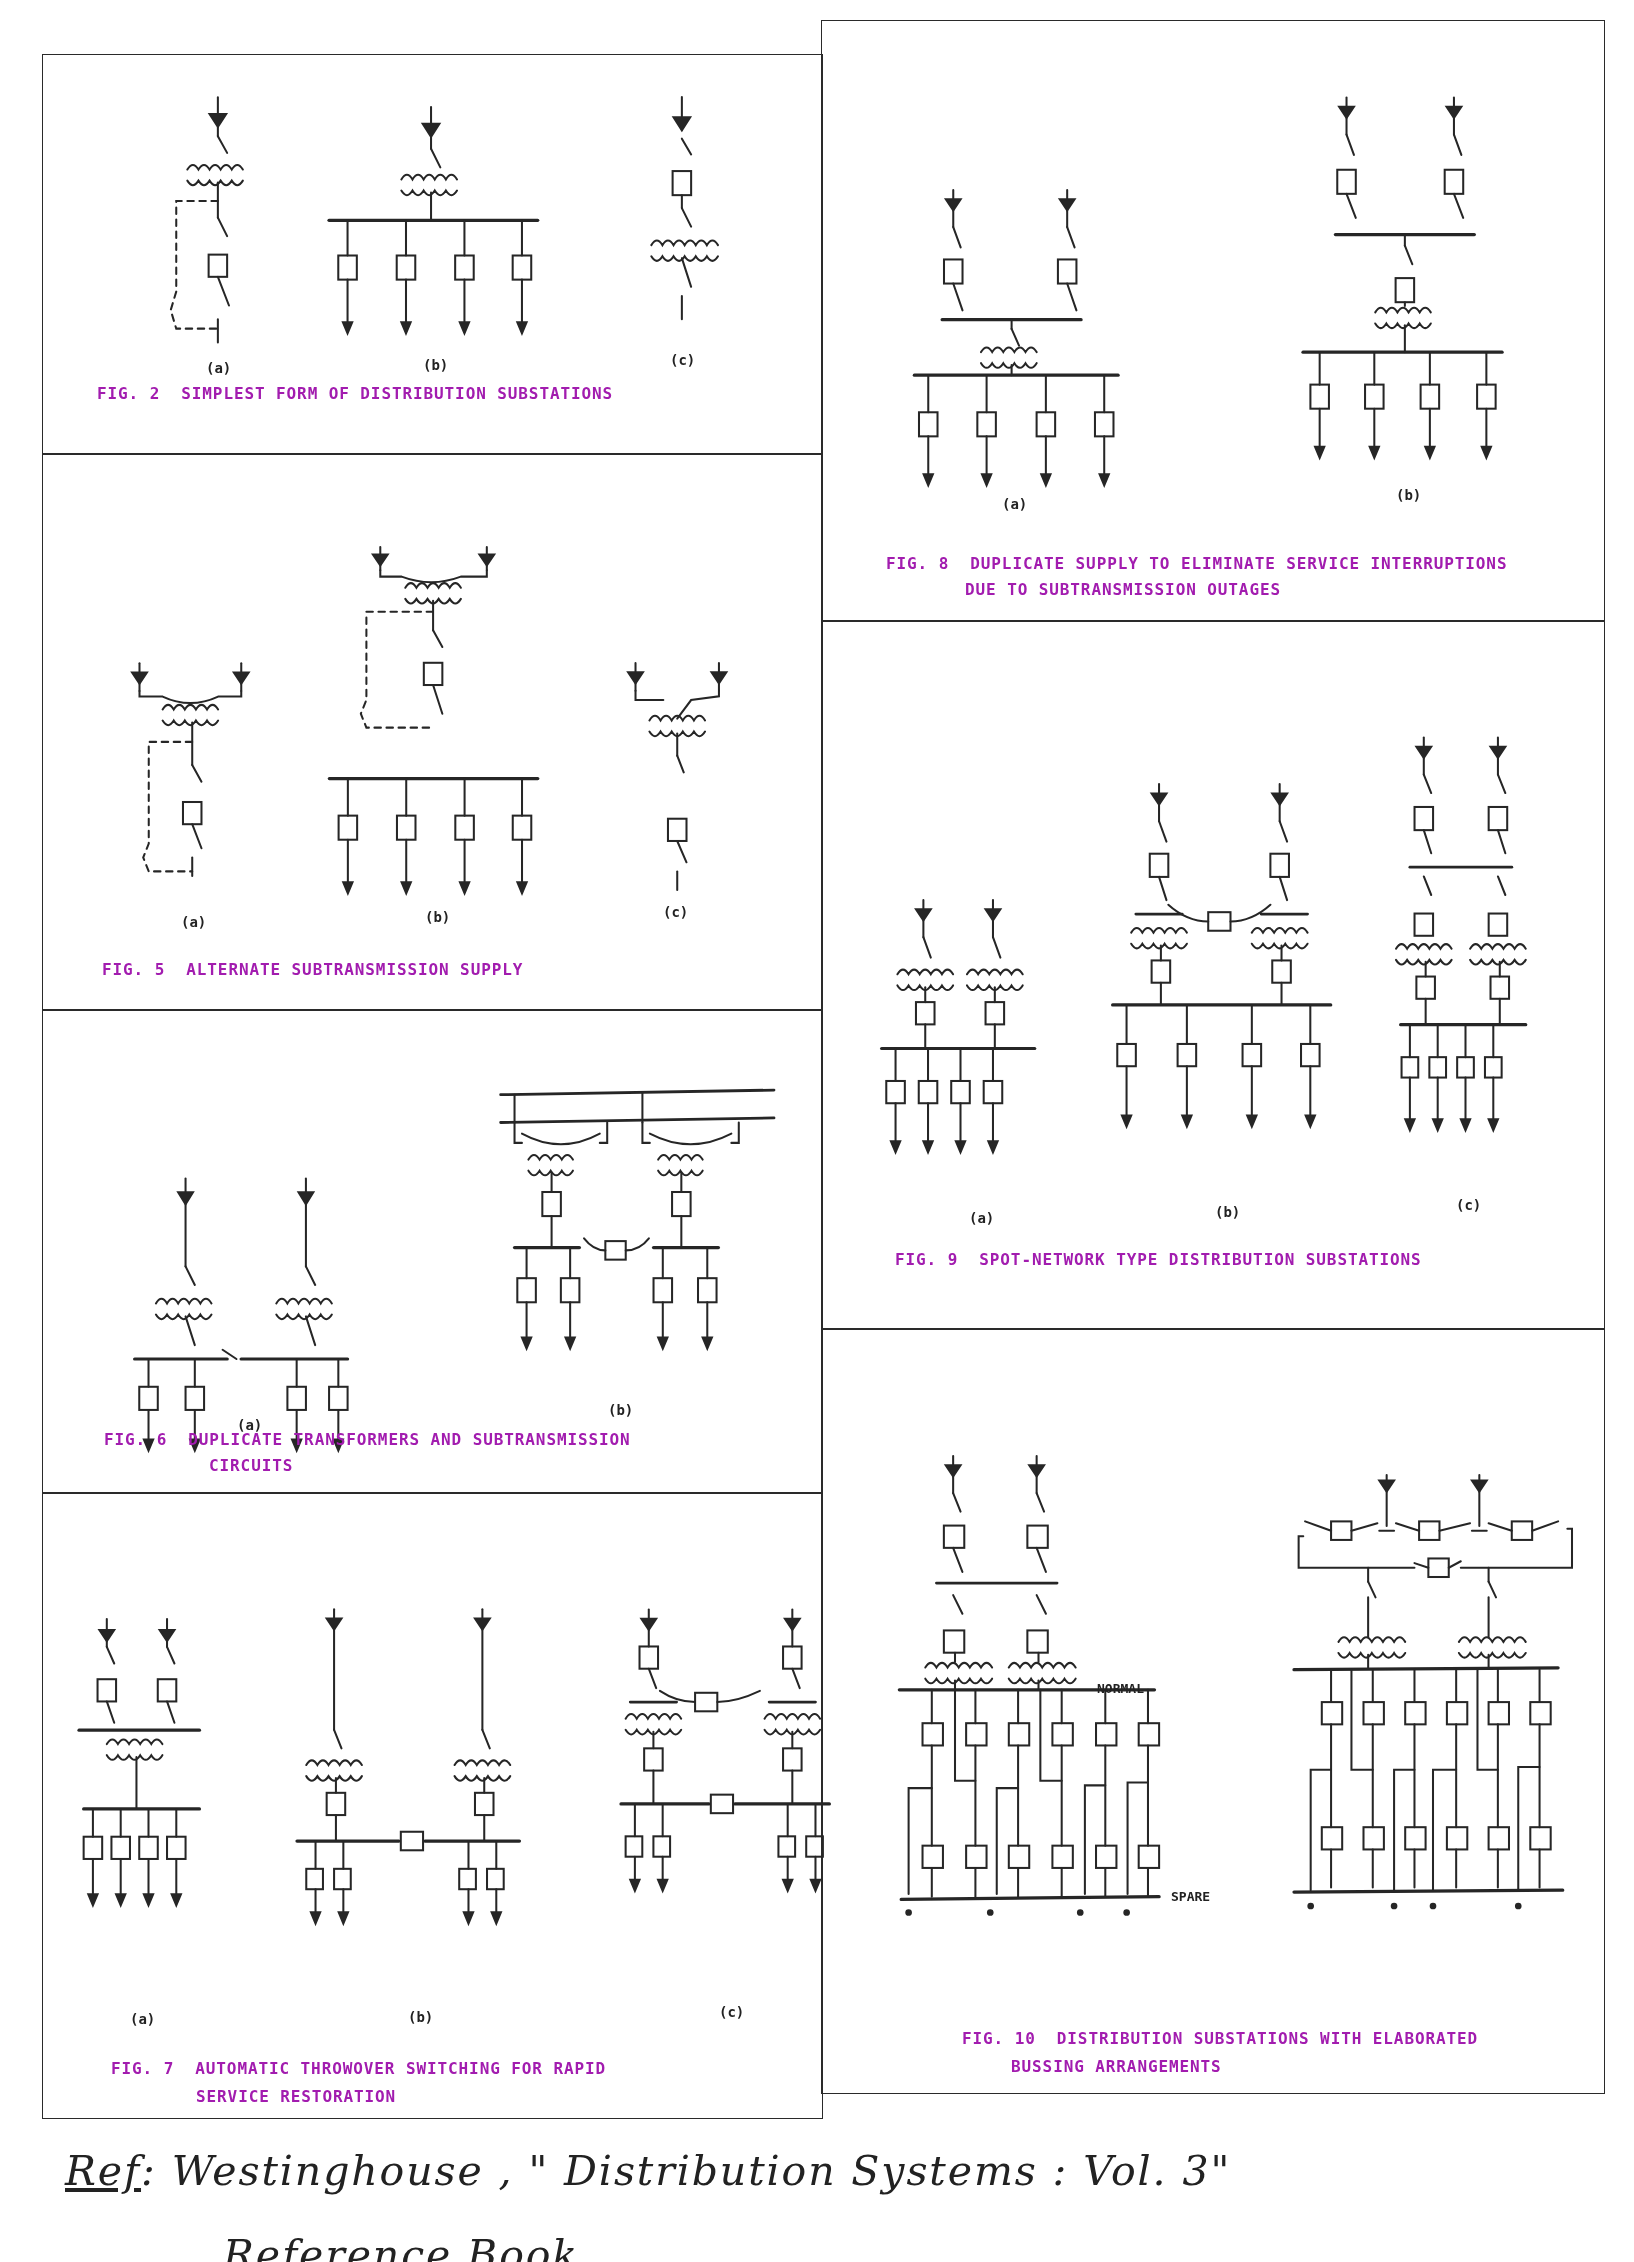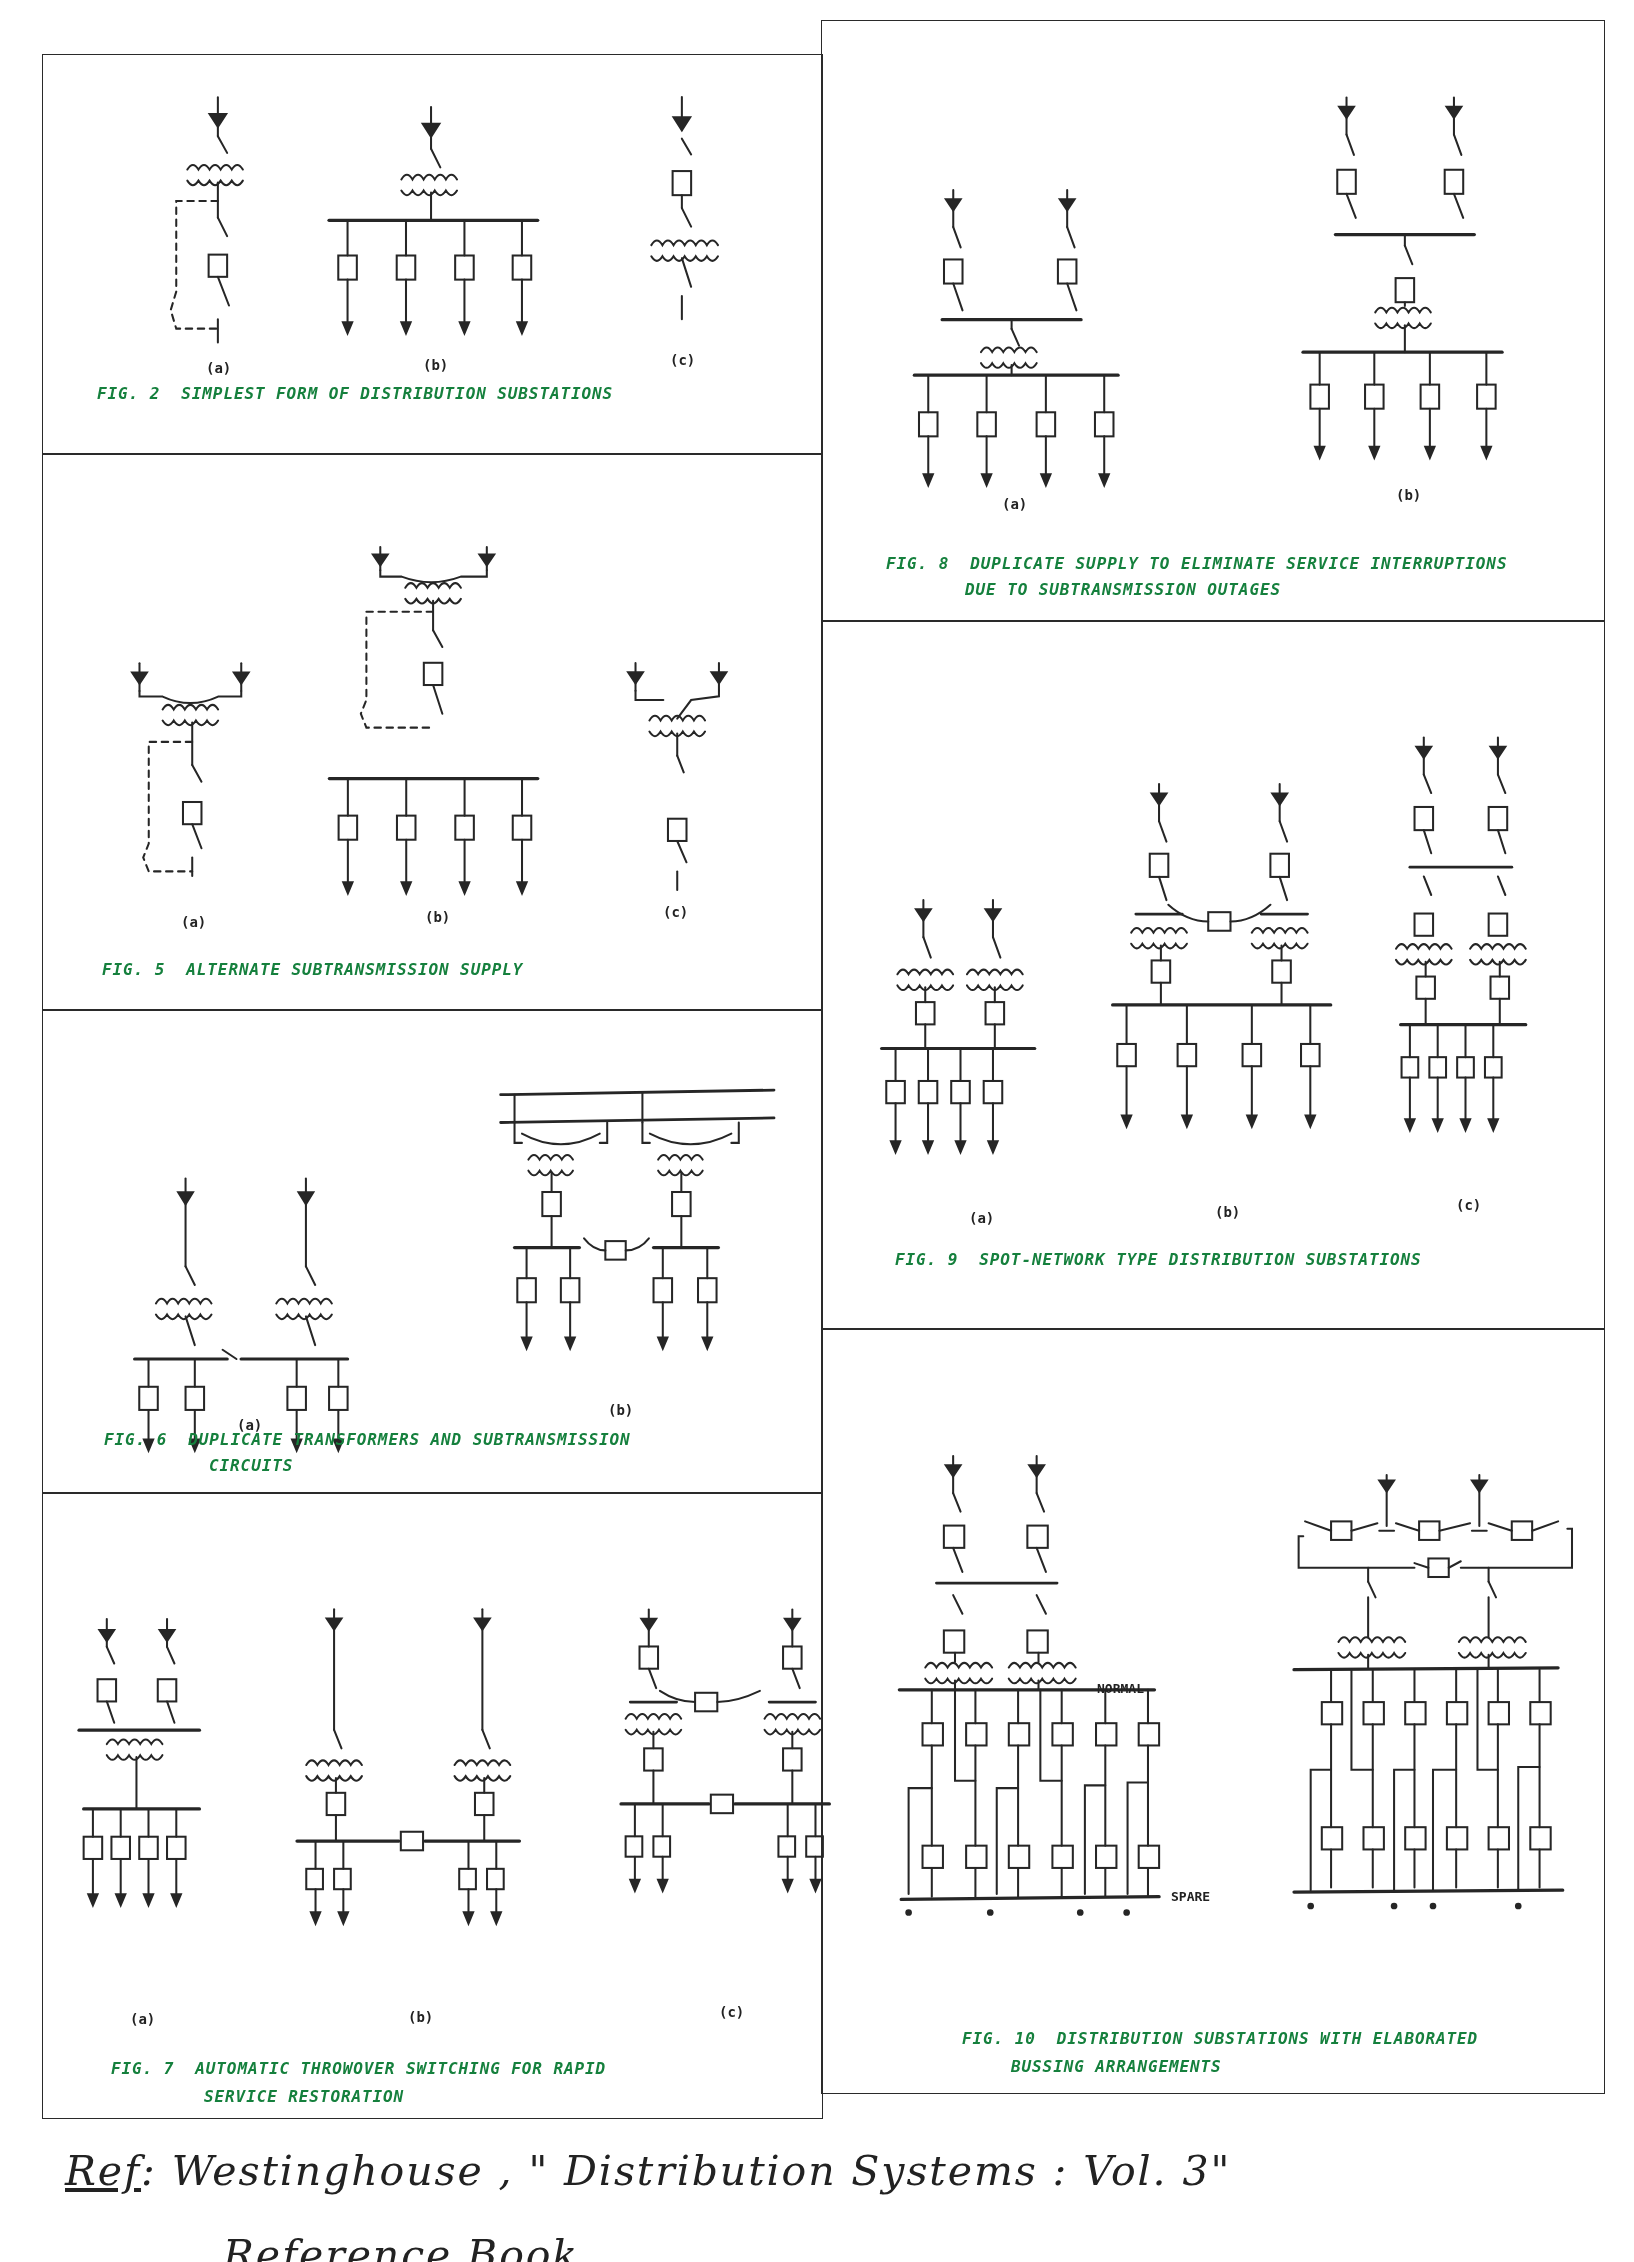--- a/index.html
+++ b/index.html
@@ -1,19 +1,19 @@
 <!DOCTYPE html>
 <html style="font-size:15px"><head>
 <meta charset="utf-8">
 <style>
   html,body{margin:0;padding:0;background:#ffffff;}
   body{width:1634px;height:2262px;position:relative;overflow:hidden;font-family:"DejaVu Sans",sans-serif;color:#222;}
   .frame{position:absolute;border:1.9px solid #2a2a2a;box-sizing:border-box;}
   .hline{position:absolute;height:0;border-top:2.3px solid #2a2a2a;}
-  .caption{position:absolute;font-family:"DejaVu Sans Mono",monospace;font-size:16px;letter-spacing:0.9px;color:#15803d;line-height:24px;white-space:pre;font-weight:bold;font-style:italic;}
+  .caption{position:absolute;font-family:"DejaVu Sans Mono",monospace;font-size:16px;letter-spacing:0.9px;color:#a21caf;line-height:24px;white-space:pre;font-weight:bold;}
   .sub{position:absolute;font-family:"DejaVu Sans Mono",monospace;font-size:14px;color:#222;font-weight:bold;}
   .label-right{position:absolute;font-family:"DejaVu Sans Mono",monospace;font-size:13px;font-weight:bold;color:#222;}
   svg.d{position:absolute;overflow:visible;}
   svg.d *{stroke:#262626;fill:none;stroke-width:2.2;stroke-linecap:round;}
   svg.d .f{fill:#262626;}
   svg.d .dash{stroke-dasharray:7 6;}
   .ref{position:absolute;font-family:"DejaVu Serif",serif;font-style:italic;font-size:41px;color:#222;letter-spacing:1.9px;}
   .ref u{text-decoration:underline;}
 </style>
 </head>
@@ -344,21 +344,21 @@
     <path class="f" d="M175 292 L185 292 L180 304 Z"></path>
   <line x1="210" y1="210" x2="210" y2="245"></line>
     <rect x="200" y="245" width="18" height="22"></rect>
     <line x1="210" y1="267" x2="210" y2="300"></line>
     <path class="f" d="M205 292 L215 292 L210 304 Z"></path>
 </svg>
 <div class="sub" style="left:130px;top:2011px;">(a)</div>
 <div class="sub" style="left:408px;top:2009px;">(b)</div>
 <div class="sub" style="left:719px;top:2004px;">(c)</div>
 <div class="caption" style="left:111px;top:2057px;text-align:center;">FIG. 7  AUTOMATIC THROWOVER SWITCHING FOR RAPID</div>
-<div class="caption" style="left:204px;top:2085px;">SERVICE RESTORATION</div>
+<div class="caption" style="left:196px;top:2085px;">SERVICE RESTORATION</div>
 
 <svg class="d" style="left:914px;top:190px;" width="223" height="301" viewBox="0 0 240 325">
   <line x1="42" y1="0" x2="42" y2="40"></line>
     <path class="f" d="M34 10 L50 10 L42 22 Z"></path>
   <line x1="165" y1="0" x2="165" y2="40"></line>
     <path class="f" d="M157 10 L173 10 L165 22 Z"></path>
   <line x1="42" y1="40" x2="50" y2="62"></line>
     <line x1="165" y1="40" x2="173" y2="62"></line>
   <rect x="32" y="75" width="20" height="26"></rect>
     <rect x="155" y="75" width="20" height="26"></rect>

